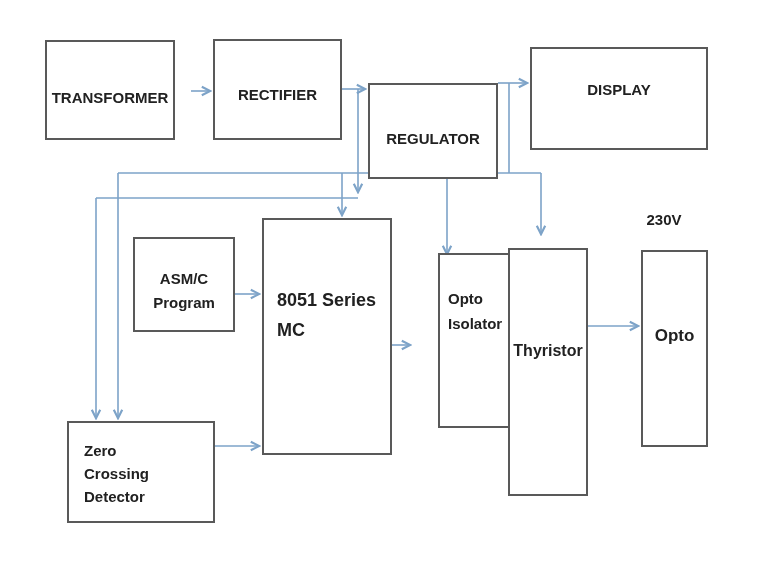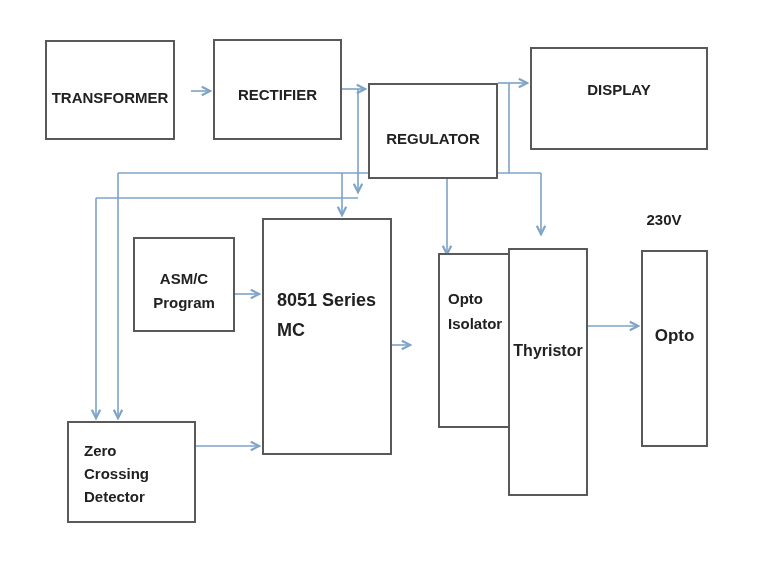--- a/index.html
+++ b/index.html
@@ -43,21 +43,21 @@
   .b-asmc{left:133px;top:237px;width:102px;height:95px;padding-top:13px;}
   .b-8051{left:262px;top:218px;width:130px;height:237px;
           align-items:flex-start;justify-content:flex-start;text-align:left;
           padding:65px 0 0 13px;font-size:18px;line-height:30px;}
   .b-opto{left:413px;top:253px;width:73px;height:175px;
           align-items:flex-start;justify-content:flex-start;text-align:left;
           padding:31px 2px 0 8px;line-height:25px;margin-left:25px;}
   .b-thyristor{left:508px;top:248px;width:80px;height:248px;
           padding-bottom:42px;font-size:16px;}
   .b-load{left:641px;top:250px;width:67px;height:197px;padding-bottom:26px;font-size:17px;}
-  .b-zcd{left:67px;top:421px;width:129px;height:102px;
+  .b-zcd{left:67px;top:421px;width:148px;height:102px;
           align-items:flex-start;justify-content:flex-start;text-align:left;
           padding:16px 0 0 15px;line-height:23px;}
   .float-label{
     position:absolute;left:640px;top:199px;width:48px;
     font-weight:bold;font-size:15px;color:var(--text);text-align:center;margin-top:12px;
   }
 </style>
 </head>
 <body>
 

